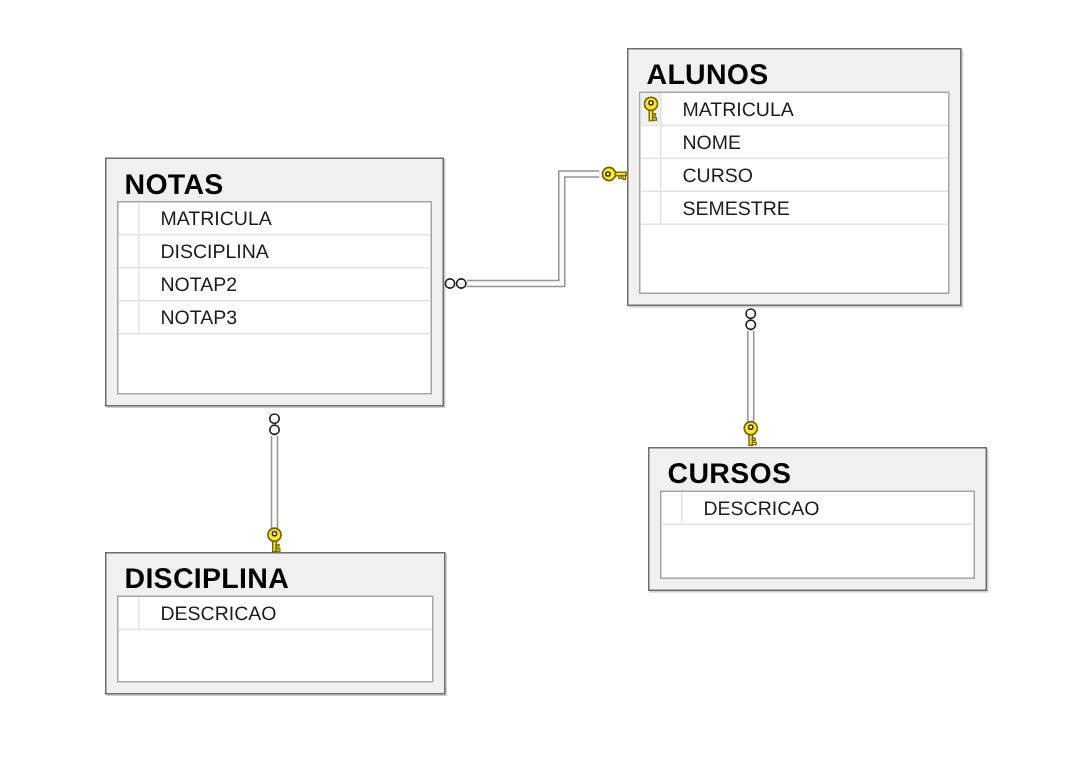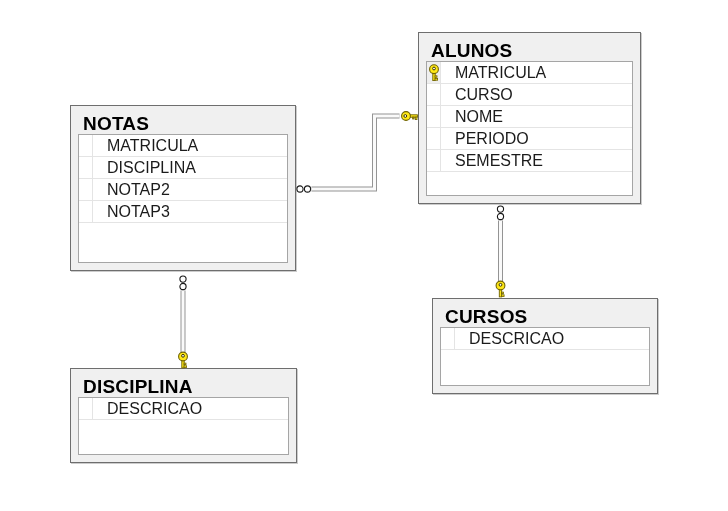--- a/index.html
+++ b/index.html
@@ -30,21 +30,21 @@
     border-bottom:1px solid #e4e4e4;box-sizing:border-box;
   }
   .sel{
     width:14px;flex:0 0 14px;
     border-right:1px solid #e4e4e4;box-sizing:border-box;
     display:flex;align-items:center;justify-content:center;
   }
   .sel.pk{background:#efefef;}
   .lbl{
     padding-left:14px;align-self:center;
-    font-size:16px;color:#1b1b1b;white-space:nowrap;
+    font-size:13px;color:#1b1b1b;white-space:nowrap;
   }
   .conn{position:absolute;overflow:visible;}
   
   .tube-edge{fill:none;stroke:#949494;stroke-width:5;stroke-linejoin:miter;}
   .tube-core{fill:none;stroke:#fafafa;stroke-width:3;stroke-linejoin:miter;}
   .infty circle{fill:#ffffff;stroke:#1a1a1a;stroke-width:1.1;}
 </style>
 </head>
 <body>
 
@@ -88,29 +88,25 @@
     <div class="row">
       <div class="sel pk">
         <svg width="10" height="17" viewBox="-5 -5.2 10 17">
             <use href="#keyglyph"></use>
           </svg>
       </div>
       <div class="lbl">MATRICULA</div>
     </div>
     <div class="row">
       <div class="sel"></div>
-      <div class="lbl">CURSO</div>
-    </div>
-    <div class="row">
-      <div class="sel"></div>
       <div class="lbl">NOME</div>
     </div>
     <div class="row">
       <div class="sel"></div>
-      <div class="lbl">PERIODO</div>
+      <div class="lbl">CURSO</div>
     </div>
     <div class="row">
       <div class="sel"></div>
       <div class="lbl">SEMESTRE</div>
     </div>
   </div>
 </div>
 
 <div class="tbl" style="left:432px;top:298px;width:226px;height:96px;">
   <div class="tbl-title">CURSOS</div>

